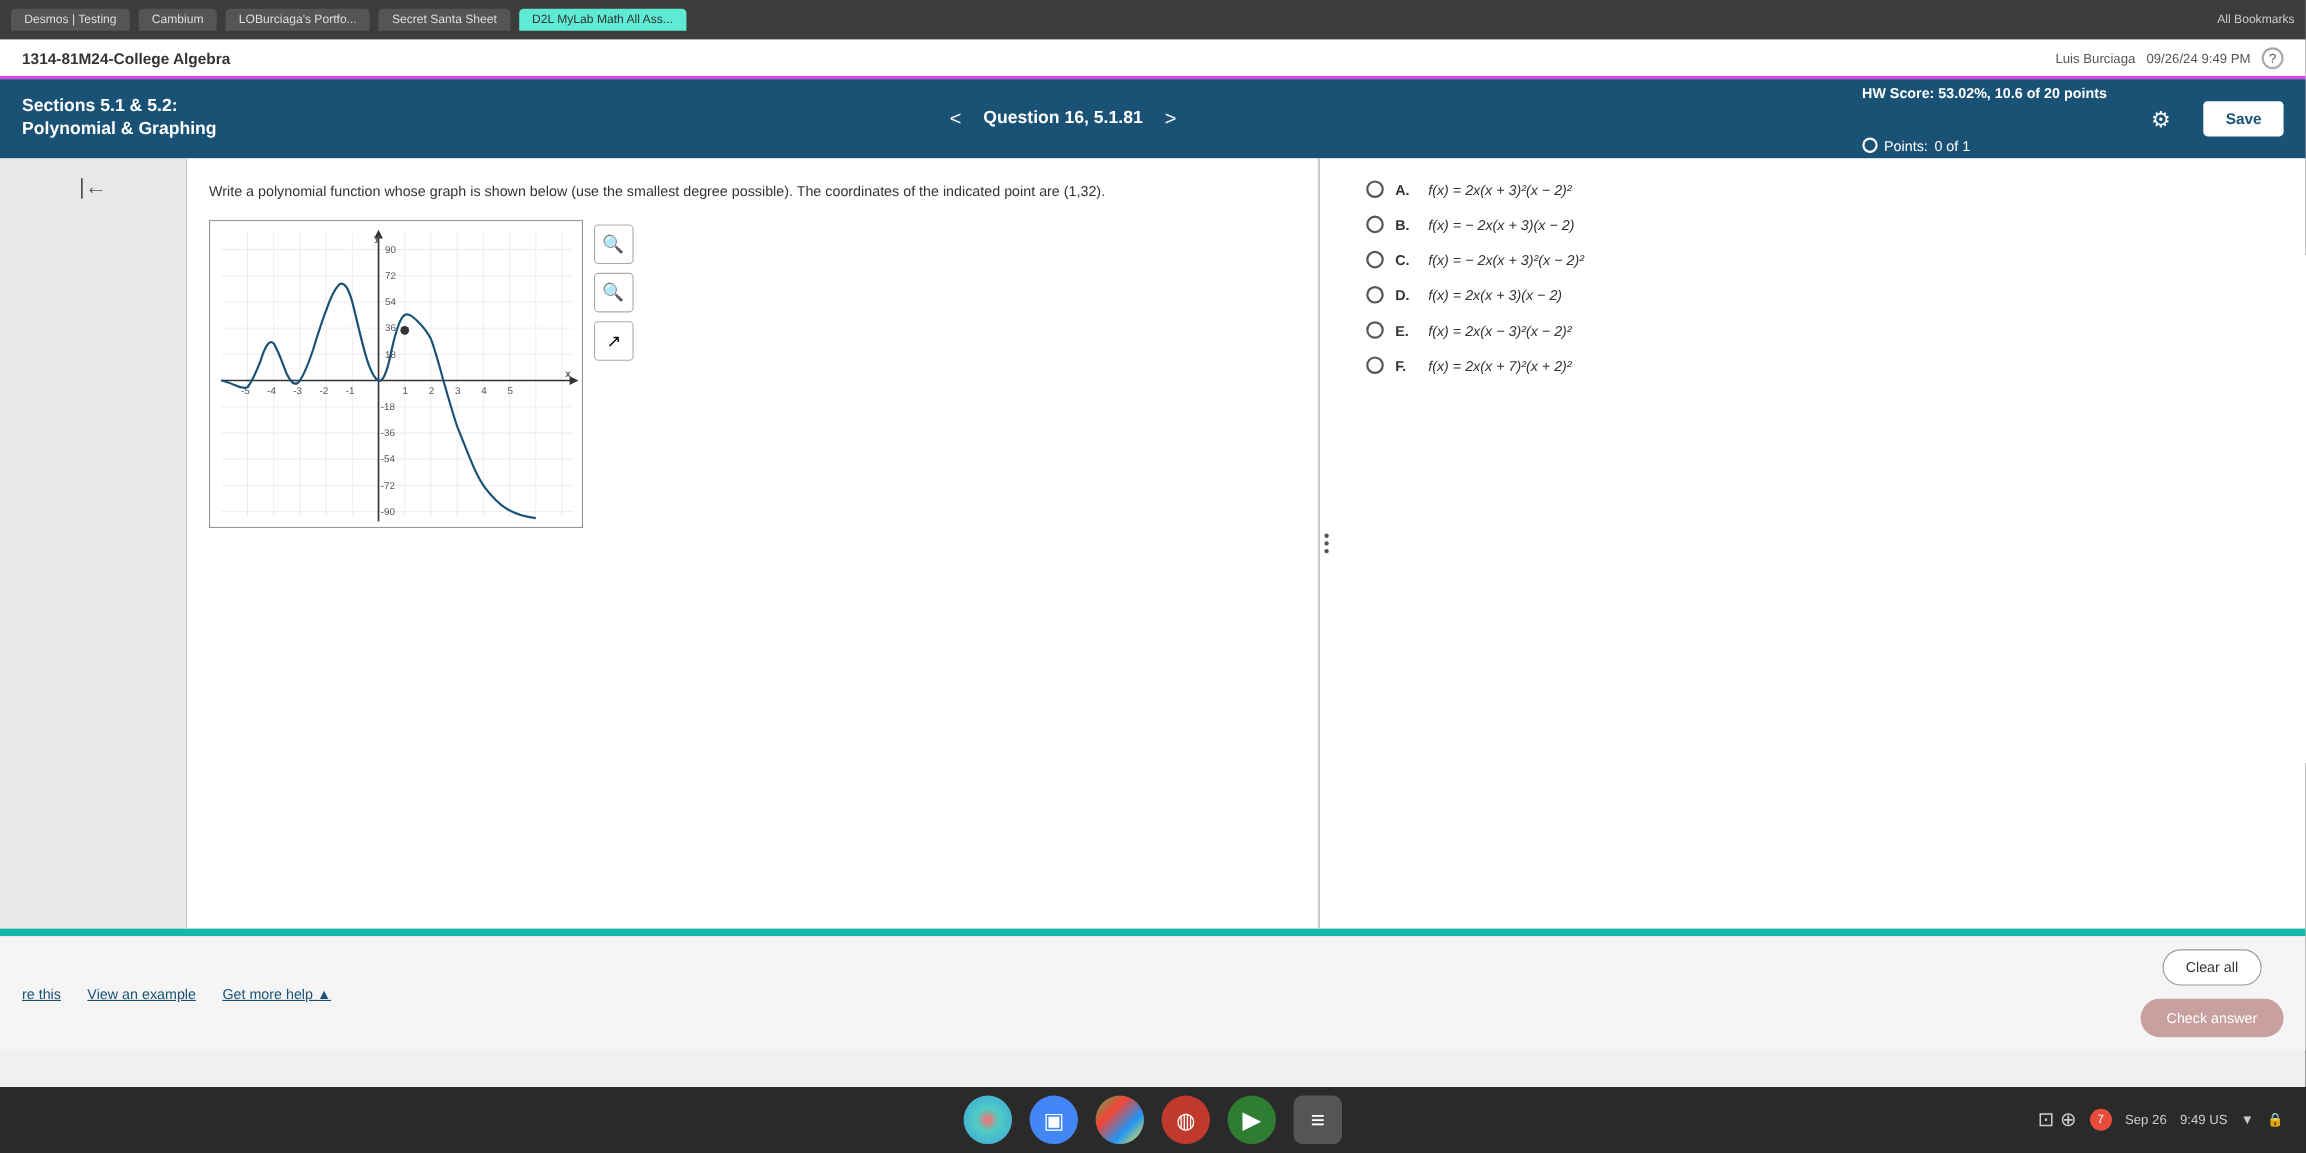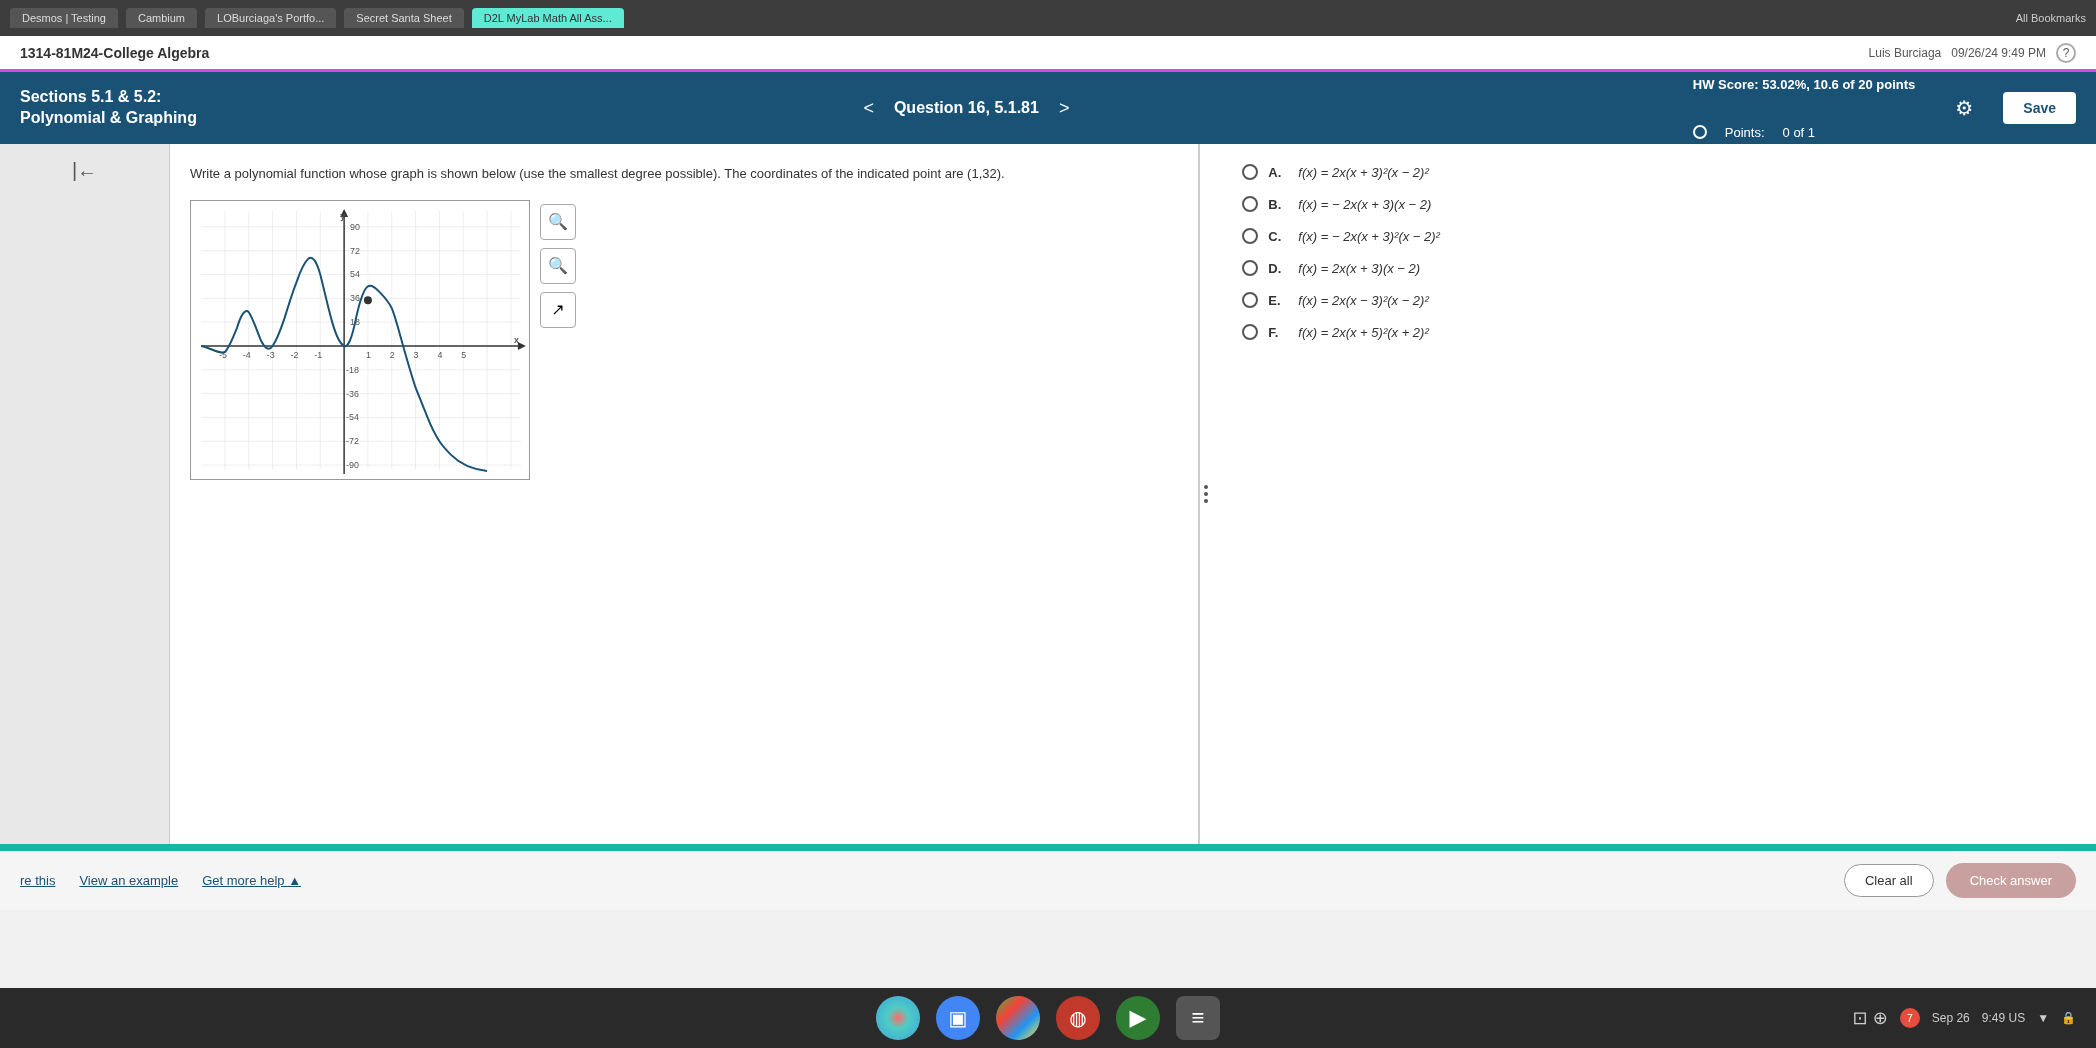--- a/index.html
+++ b/index.html
@@ -111,21 +111,21 @@
     .score-section {
       display: flex;
       flex-direction: column;
       align-items: flex-start;
       font-size: 13px;
       margin-right: 20px;
     }
     .hw-score { font-weight: bold; }
     .points-row {
       display: flex;
-      gap: 18px;
+      gap: 6px;
       margin-top: 33px;
     }
     .circle-icon {
       width: 14px; height: 14px;
       border: 2px solid white;
       border-radius: 50%;
       display: inline-block;
     }
     .gear-btn {
       background: none;
@@ -278,20 +278,21 @@
     .bottom-link {
       font-size: 13px;
       color: #1a5276;
       cursor: pointer;
       text-decoration: underline;
     }
     .bottom-actions {
       display: flex;
       gap: 12px;
       align-items: center;
+      flex-direction: column;
     }
     .clear-btn {
       background: white;
       border: 1px solid #999;
       padding: 8px 20px;
       border-radius: 20px;
       font-size: 13px;
       cursor: pointer;
       color: #333;
     }
@@ -600,21 +601,21 @@
 
         <div class="choice-row">
           <div class="radio-circle"></div>
           <span class="choice-letter">E.</span>
           <span class="choice-text">f(x) = 2x(x − 3)²(x − 2)²</span>
         </div>
 
         <div class="choice-row">
           <div class="radio-circle"></div>
           <span class="choice-letter">F.</span>
-          <span class="choice-text">f(x) = 2x(x + 5)²(x + 2)²</span>
+          <span class="choice-text">f(x) = 2x(x + 7)²(x + 2)²</span>
         </div>
 
       </div>
     </div>
   </div>
 
   <div class="bottom-bar">
     <div class="bottom-links">
       <span class="bottom-link">re this</span>
       <span class="bottom-link">View an example</span>

